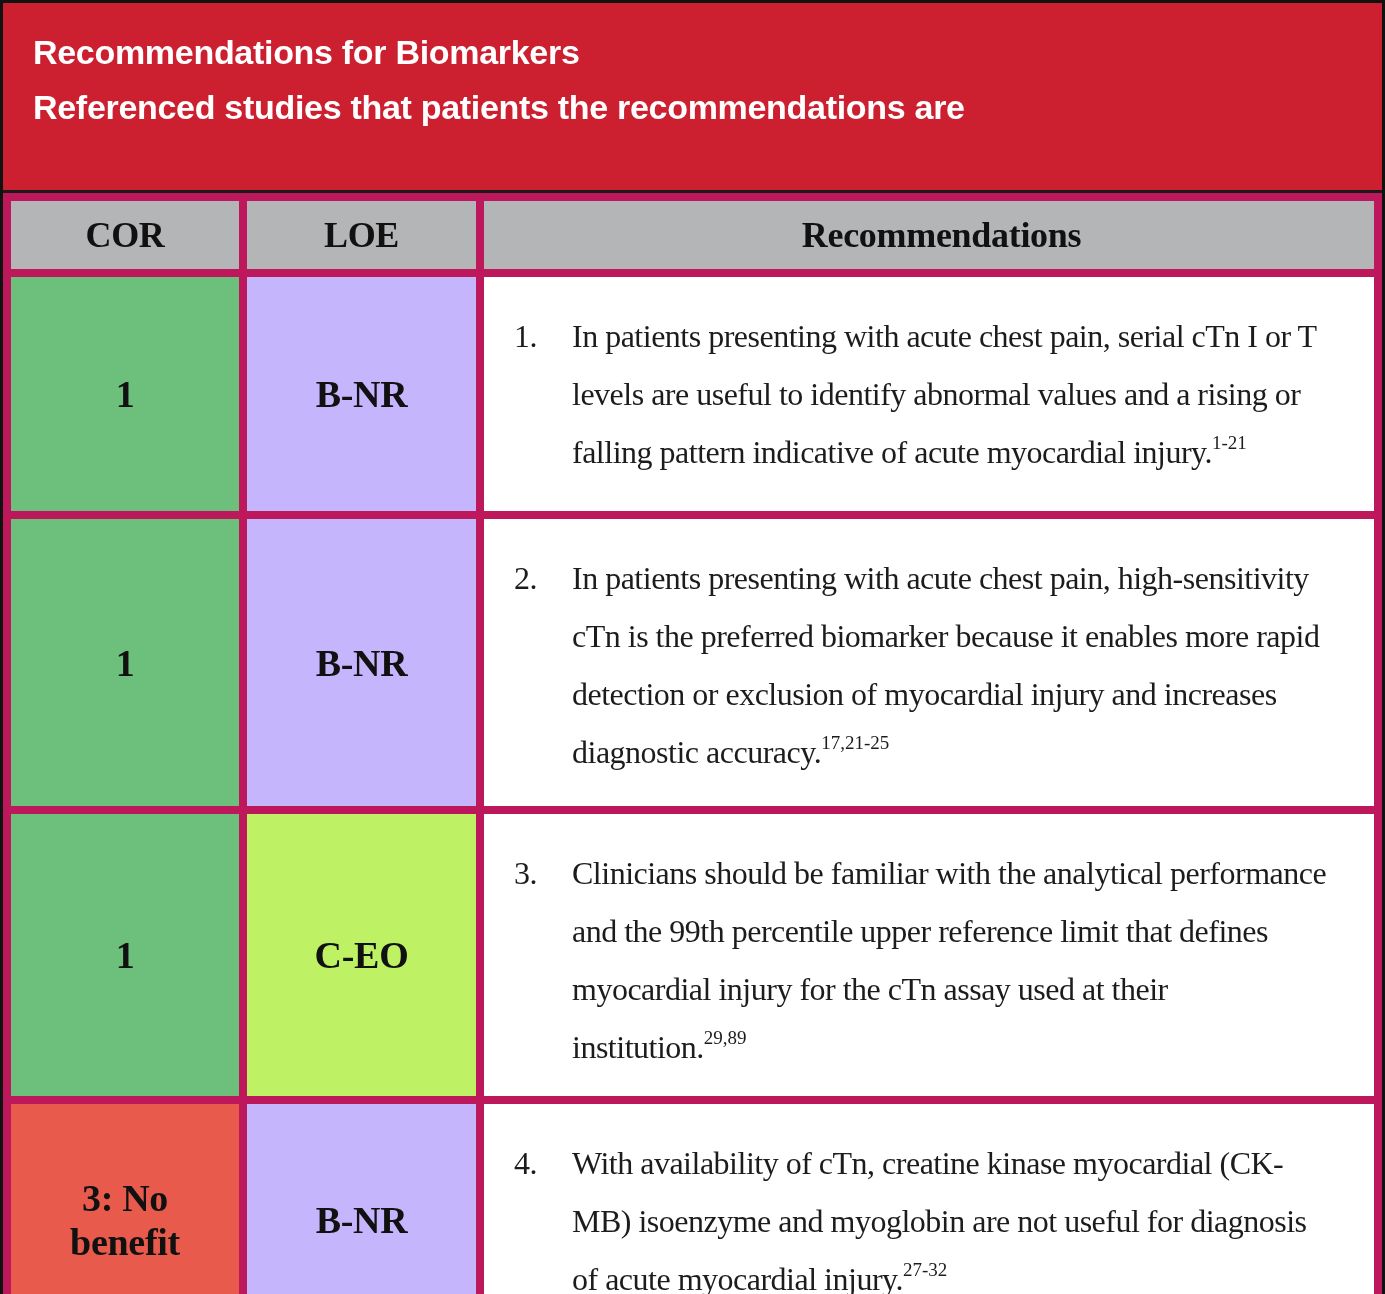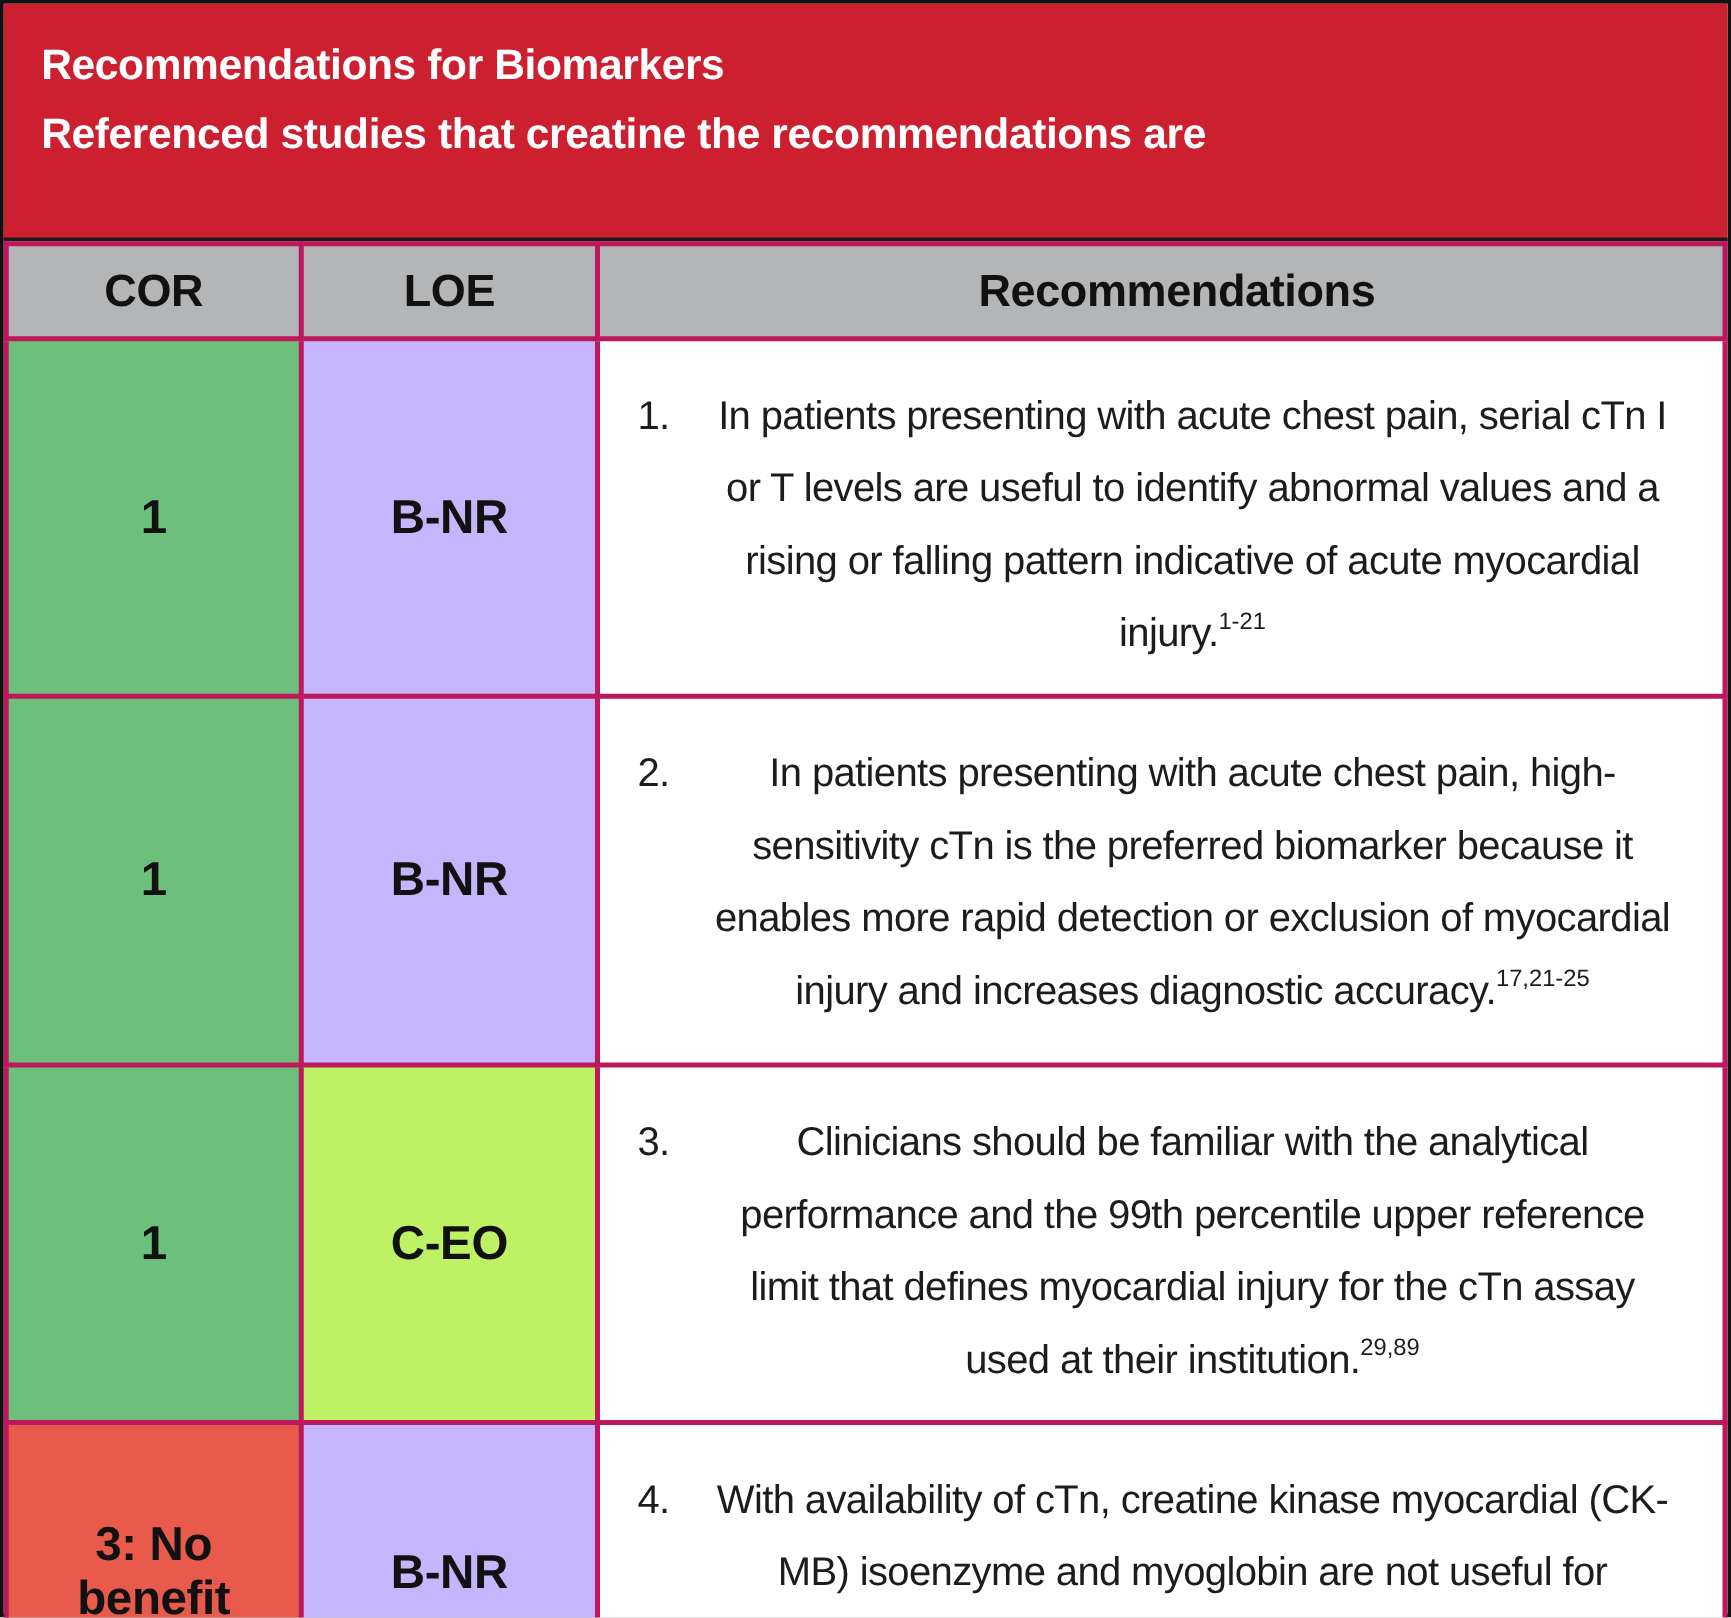--- a/index.html
+++ b/index.html
@@ -37,22 +37,23 @@
     cursor: pointer;
   }
   
   table.rec-table {
     width: 100%;
     border-collapse: collapse;
     table-layout: fixed;
   }
   table.rec-table th,
   table.rec-table td {
-    border: 4px solid #be185d;
+    border: 8px solid #be185d;
     box-sizing: border-box;
+    font-family: Liberation Serif, serif;
   }
   col.col-cor { width: 236px; }
   col.col-loe { width: 237px; }
   
   thead th {
     background: #b4b5b7;
     color: #111111;
     font-size: 36px;
     font-weight: bold;
     height: 76px;
@@ -87,41 +88,40 @@
     line-height: 58px;
     color: #1c1c1c;
     letter-spacing: -0.5px;
   }
   .rec-text {
     flex: 1 1 auto;
     font-size: 32px;
     line-height: 58px;
     color: #1c1c1c;
     letter-spacing: -0.5px;
-    text-align: center;
   }
   .rec-text sup {
     font-size: 19px;
     line-height: 0;
     vertical-align: 14px;
     letter-spacing: 0;
   }
   tr.row-1 { height: 242px; }
   tr.row-2 { height: 295px; }
   tr.row-3 { height: 240px; }
   tr.row-4 { height: 240px; }
 </style>
 </head>
 <body>
 
 <div class="figure">
 
   <div class="banner">
     <div class="banner-line">Recommendations for Biomarkers</div>
-    <div class="banner-line">Referenced studies that creatine the recommendations are</div>
+    <div class="banner-line">Referenced studies that patients the recommendations are</div>
   </div>
 
   <table class="rec-table">
     <colgroup>
       <col class="col-cor">
       <col class="col-loe">
       <col class="col-rec">
     </colgroup>
     <thead>
       <tr>

